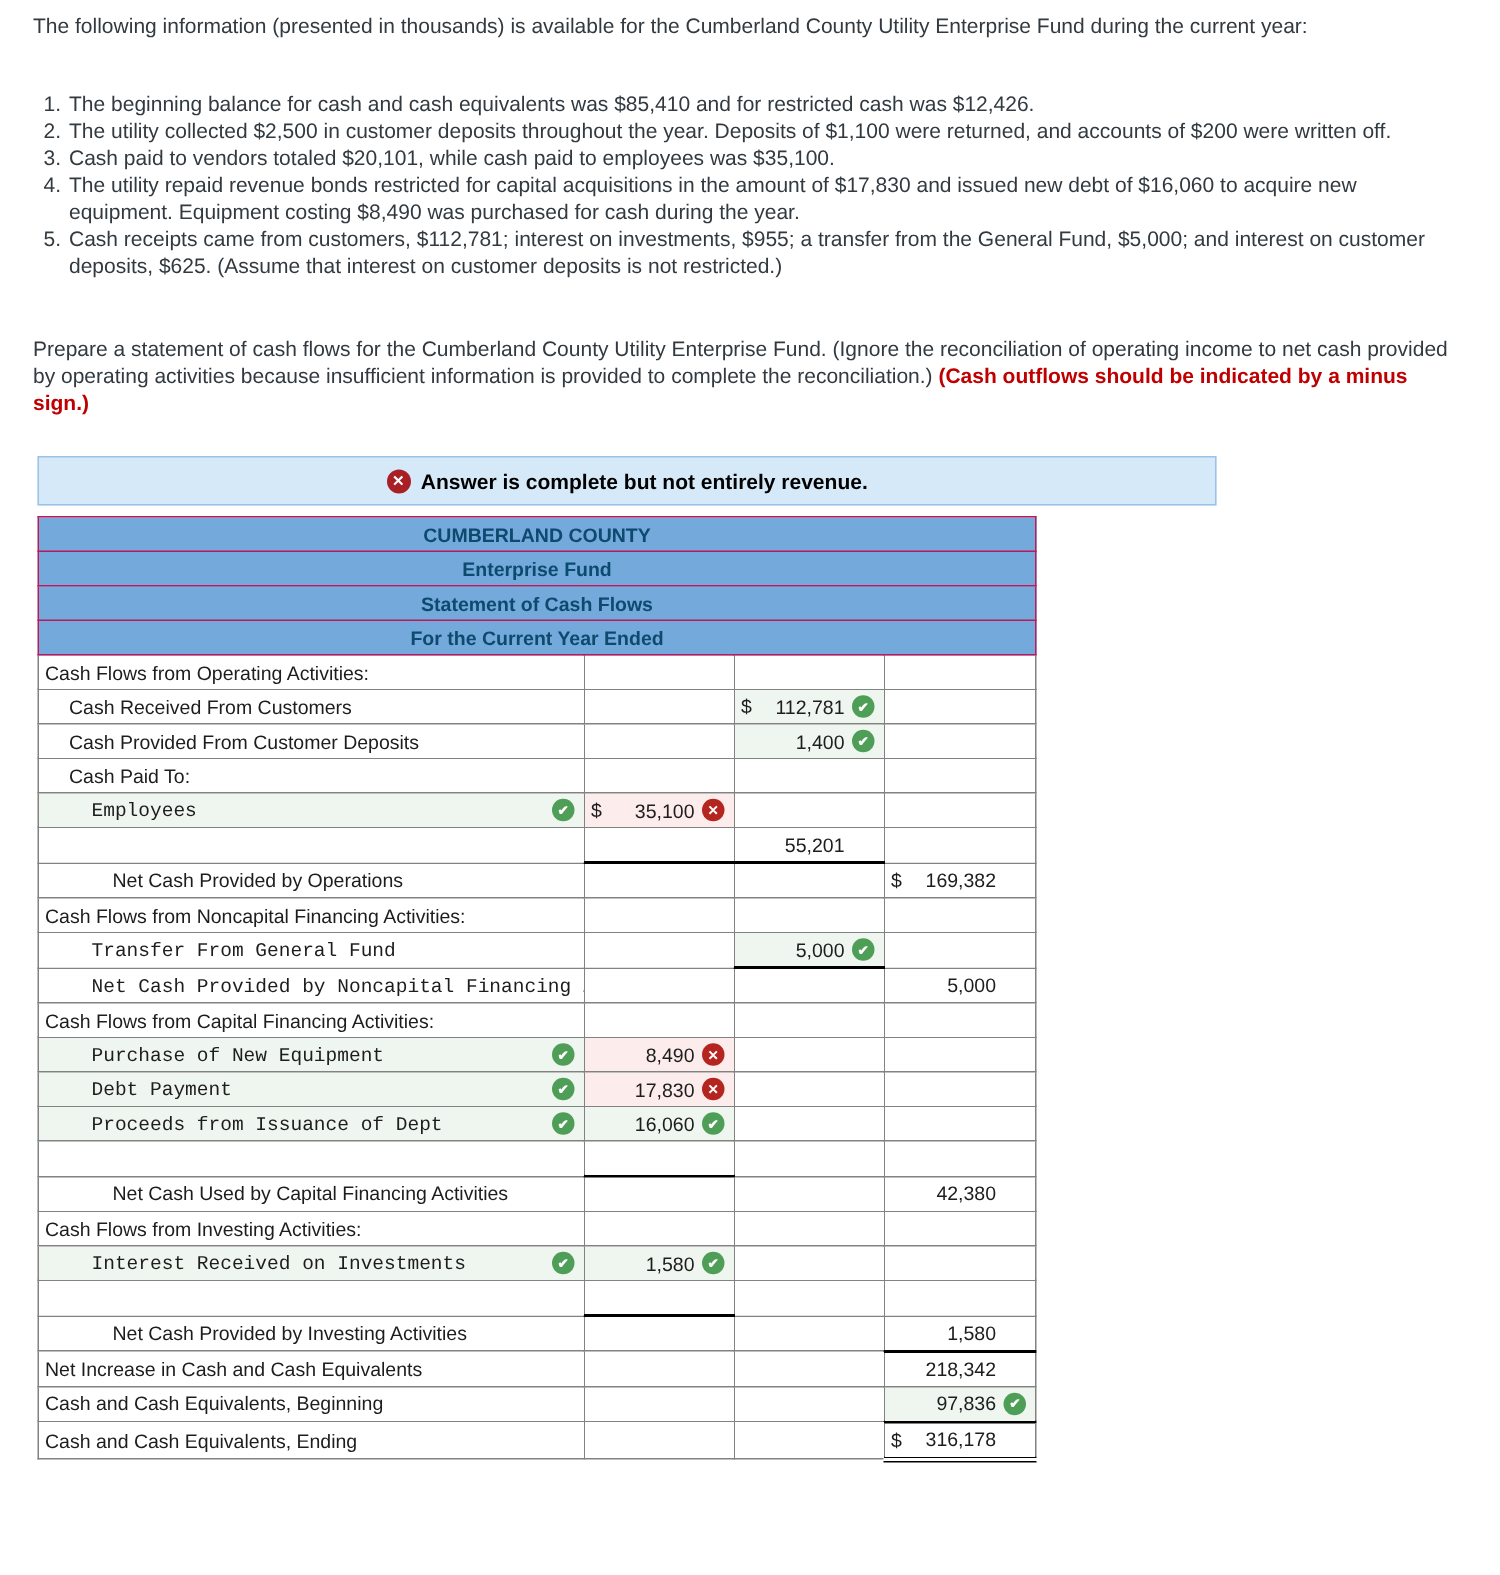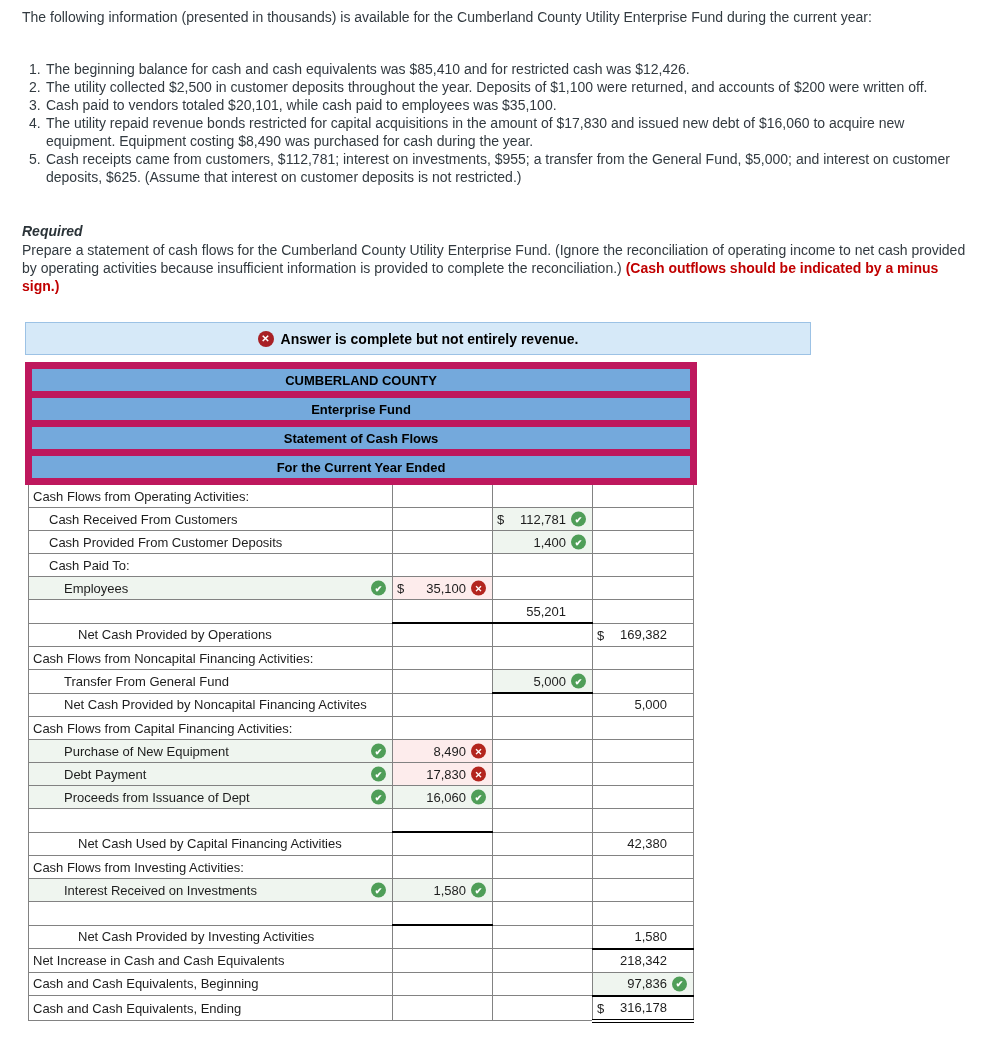--- a/index.html
+++ b/index.html
@@ -38,27 +38,27 @@
     color:#fff; font-size:10px; font-weight:bold;
     display:inline-flex; align-items:center; justify-content:center; flex:0 0 auto;
   }
 
   table.statement {
     margin:7px 0 0 3px; border-collapse:collapse; table-layout:fixed;
     width:665px;
   }
   table.statement td { height:22px; padding:0; font-size:13px; }
   td.hdr {
-    background:#74a9dc; border:7px solid #be185d;
-    text-align:center; font-weight:bold; color:#000000; font-size:13px;
+    background:#74a9dc; border:1px solid #be185d;
+    text-align:center; font-weight:bold; color:#0c4a6e; font-size:13px;
   }
   td.body-cell { border:1px solid #828282; background:#fff; color:#1d1d1d; position:relative; }
   td.lbl { overflow:hidden; white-space:nowrap; }
   .i0 { padding-left:4px; } .i1 { padding-left:20px; }
-  .i2 { padding-left:35px; } .i3 { padding-left:49px; }
+  .i2 { padding-left:35px;font-family:Liberation Mono, monospace; } .i3 { padding-left:49px; }
   td.val { text-align:right; }
   td.val .num { display:block; padding-right:26px; }
   td.val .dollar { position:absolute; left:4px; top:50%; transform:translateY(-50%); }
   .ok  { background:#eff5ef !important; }
   .bad { background:#fdecec !important; }
   .u   { border-bottom:2px solid #000 !important; }
   .dbl { border-bottom:4px double #000 !important; }
   .mark {
     position:absolute; right:6px; top:50%; transform:translateY(-50%);
     width:15px; height:15px; border-radius:50%;
@@ -77,21 +77,20 @@
 
   <ol class="facts">
     <li><span class="num">1.</span><span>The beginning balance for cash and cash equivalents was $85,410 and for restricted cash was $12,426.</span></li>
     <li><span class="num">2.</span><span>The utility collected $2,500 in customer deposits throughout the year. Deposits of $1,100 were returned, and accounts of $200 were written off.</span></li>
     <li><span class="num">3.</span><span>Cash paid to vendors totaled $20,101, while cash paid to employees was $35,100.</span></li>
     <li><span class="num">4.</span><span>The utility repaid revenue bonds restricted for capital acquisitions in the amount of $17,830 and issued new debt of $16,060 to acquire new equipment. Equipment costing $8,490 was purchased for cash during the year.</span></li>
     <li><span class="num">5.</span><span>Cash receipts came from customers, $112,781; interest on investments, $955; a transfer from the General Fund, $5,000; and interest on customer deposits, $625. (Assume that interest on customer deposits is not restricted.)</span></li>
   </ol>
 
   <div class="required-block">
-    <div class="required-title">Required</div>
     <p class="required-text"><span>Prepare a statement of cash flows for the Cumberland County Utility Enterprise Fund. (Ignore the reconciliation of operating income to net cash provided by operating activities because insufficient information is provided to complete the reconciliation.) </span><span class="red-em">(Cash outflows should be indicated by a minus sign.)</span></p>
   </div>
 
   <div class="banner">
     <span class="b-icon">✕</span>
     <span>Answer is complete but not entirely revenue.</span>
   </div>
 
   <table class="statement">
     <colgroup>

